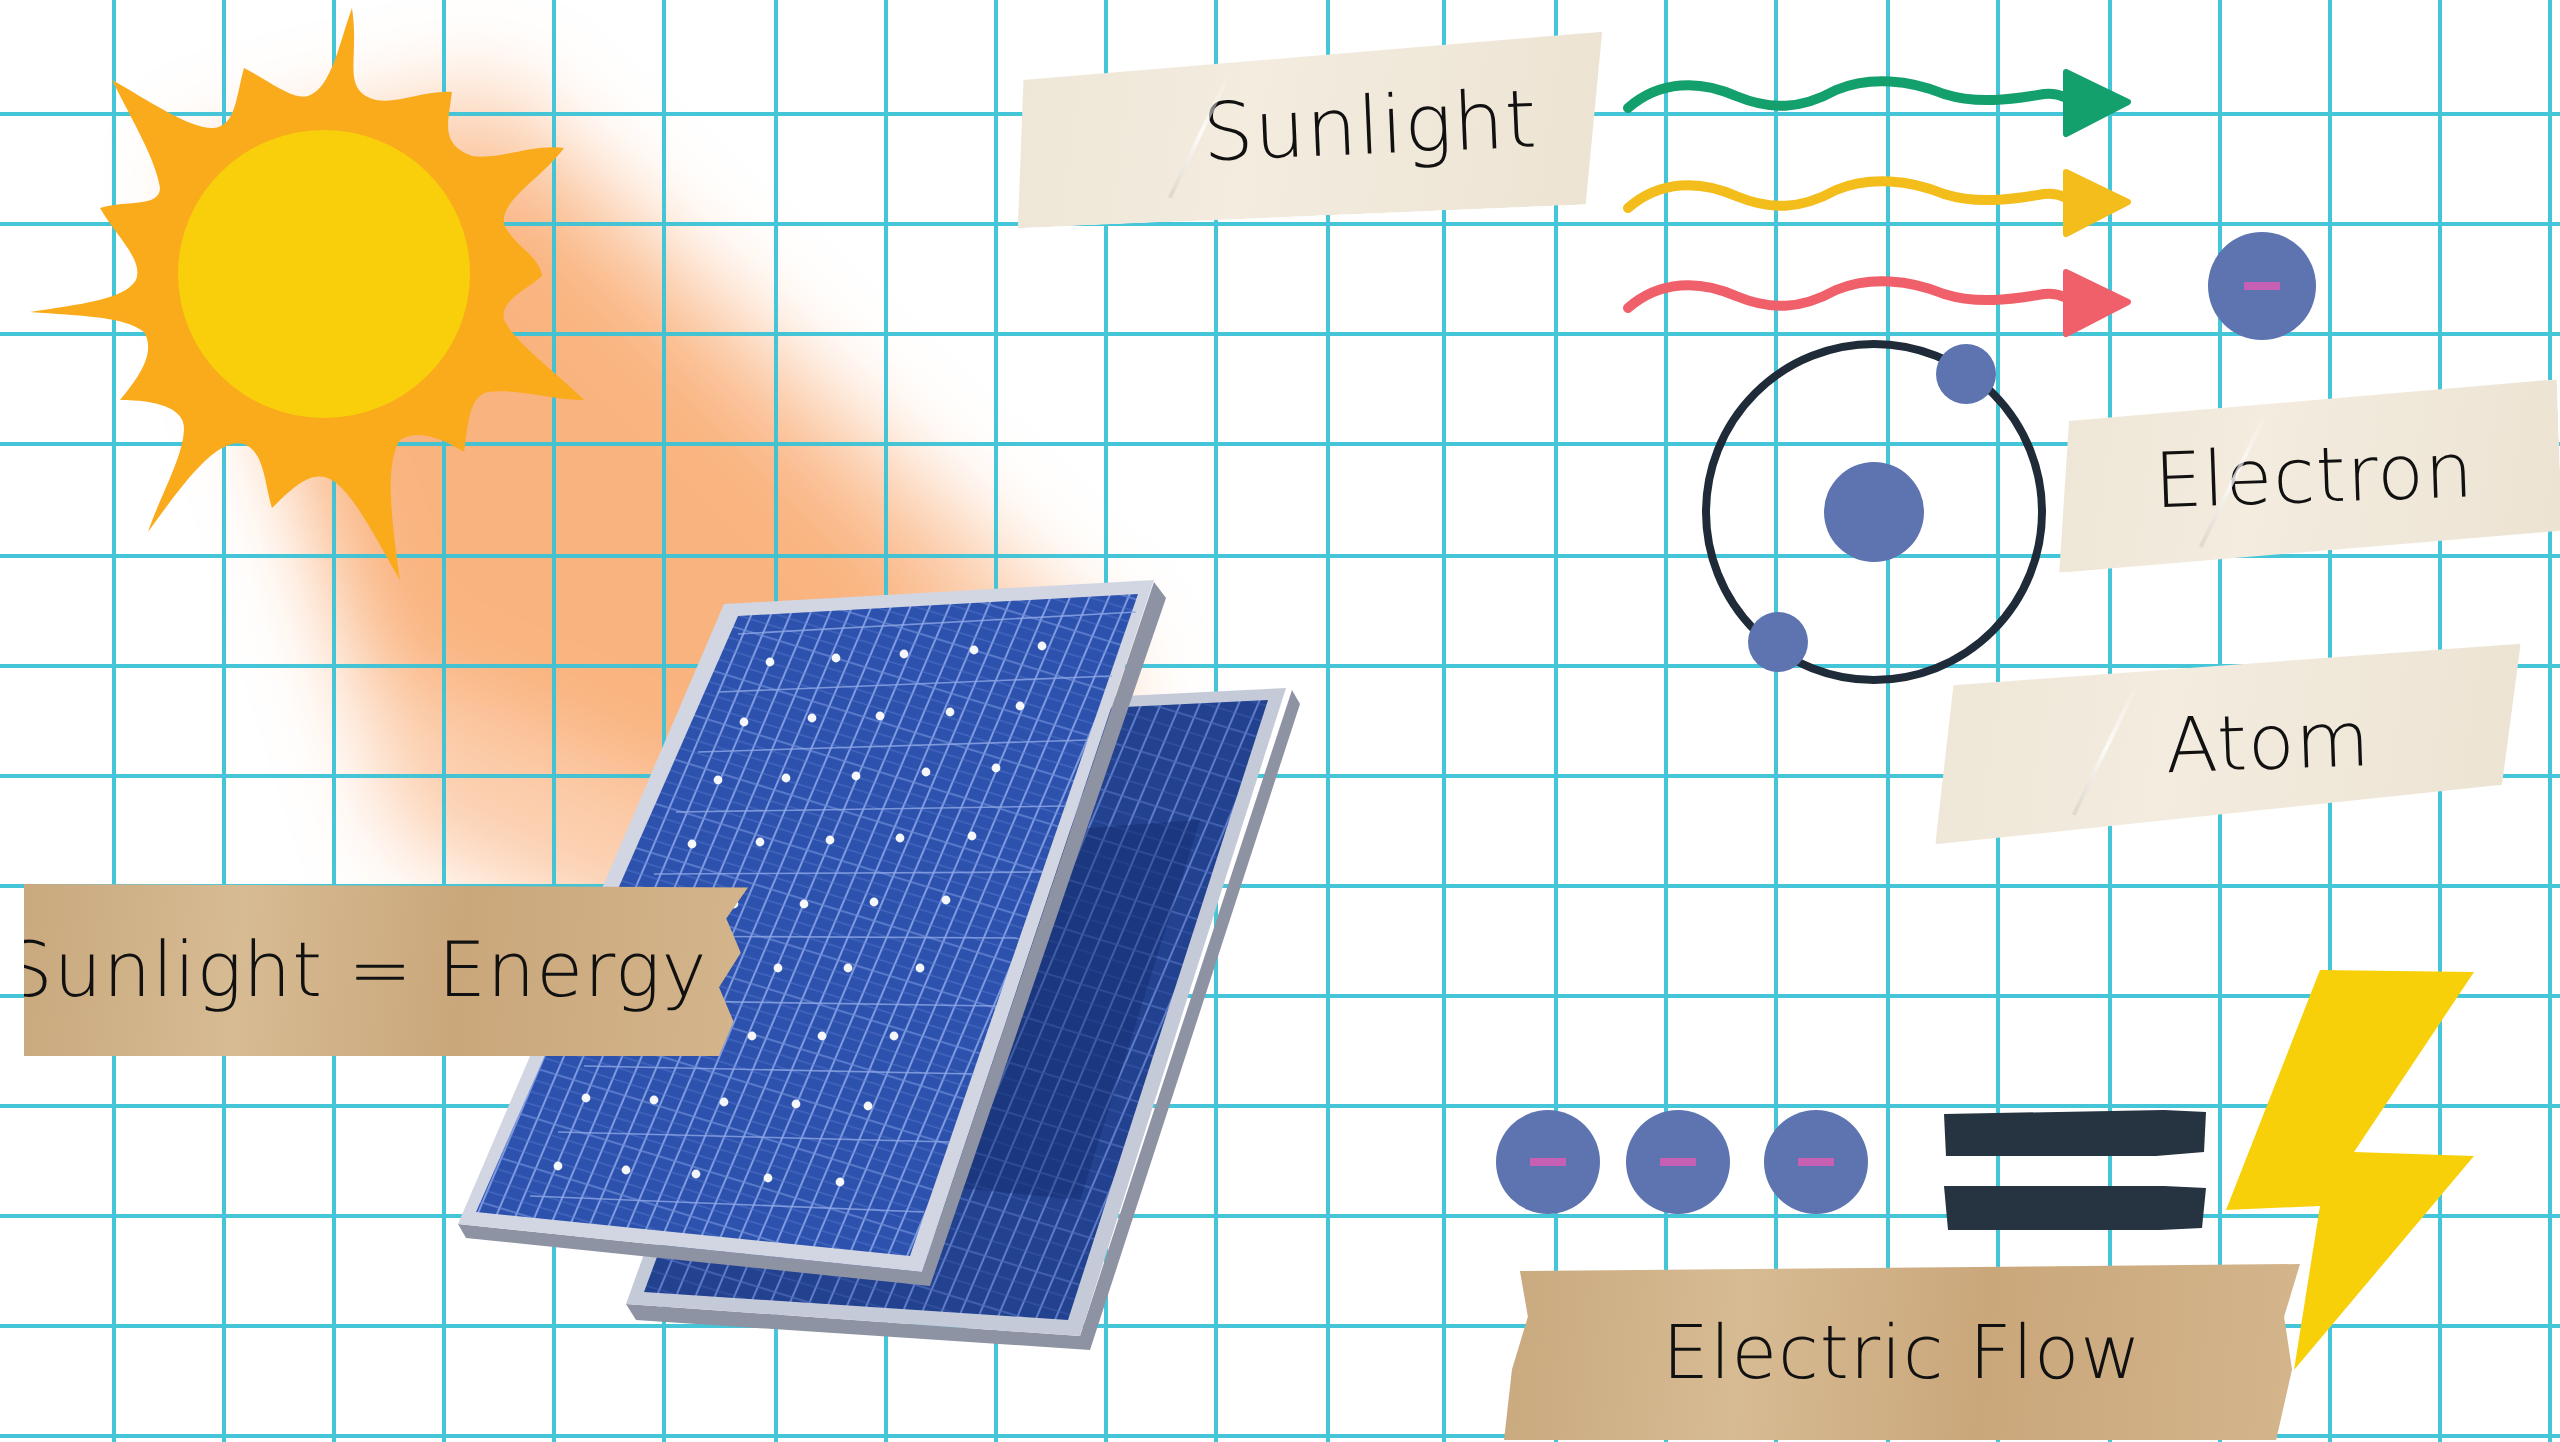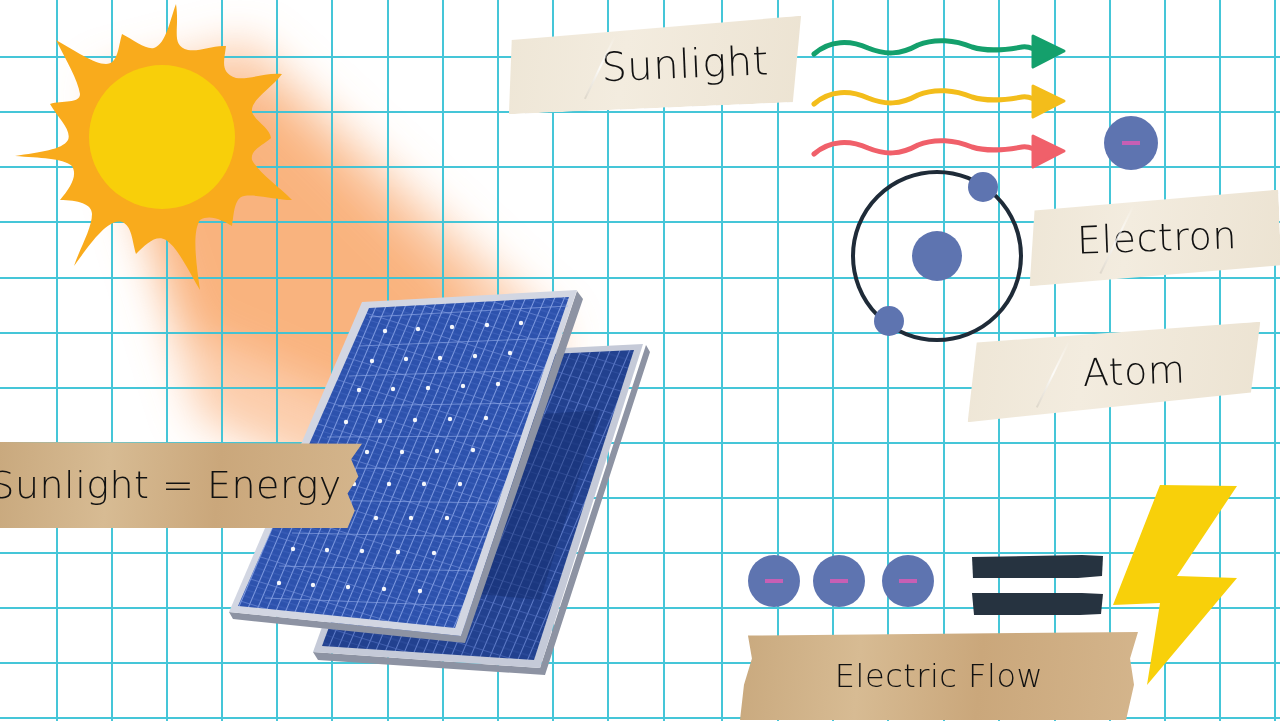--- a/index.html
+++ b/index.html
@@ -1,21 +1,21 @@
 <!DOCTYPE html>
 <html><head>
 <meta charset="utf-8">
 <style>
   html, body { margin: 0; padding: 0; }
   body { width: 1280px; height: 721px; overflow: hidden; background: #ffffff; position: relative; font-family: "DejaVu Sans", sans-serif; }
   #canvas { position: absolute; left: 0; top: 0; width: 1280px; height: 721px; }
   .tape { position: absolute; display: flex; align-items: center; justify-content: center; }
   .tape-label { font-family: "DejaVu Sans", sans-serif; font-weight: 300; color: #111; letter-spacing: 0.5px; white-space: nowrap; }
   .tape-cream { background: linear-gradient(100deg, #eee6d6 0%, #f3ecdf 40%, #ece3d2 100%); box-shadow: 0 1px 2px rgba(0,0,0,0.12); }
-  .tape-kraft { background: linear-gradient(95deg, #c9a97e 0%, #d7bb93 30%, #caa77b 60%, #d4b58c 100%); box-shadow: 0 1px 2px rgba(0,0,0,0.15); }
+  .tape-kraft { background: linear-gradient(95deg, #c9a97e 0%, #d7bb93 30%, #caa77b 60%, #d4b58c 100%); box-shadow: 0 1px 2px rgba(0,0,0,0.15); margin-left: 12px; }
   .crease { position: absolute; width: 2px; background: linear-gradient(180deg, rgba(255,255,255,0), rgba(255,255,255,0.8), rgba(0,0,0,0.08)); transform: rotate(28deg); }
 </style>
 </head>
 <body>
 
 <svg id="canvas" width="1280" height="721" viewBox="0 0 1280 721" xmlns="http://www.w3.org/2000/svg">
   <defs>
     <radialGradient id="glowGrad" cx="0.5" cy="0.5" r="0.5">
       <stop offset="0%" stop-color="#f8944a" stop-opacity="0.85"></stop>
       <stop offset="55%" stop-color="#f9a56a" stop-opacity="0.45"></stop>
@@ -257,14 +257,14 @@
 <div class="tape tape-cream" style="left:966px; top:327px; width:296px; height:90px; transform: rotate(-2deg); clip-path: polygon(4% 12%, 100% 0%, 96% 78%, 0% 100%);">
   <span class="crease" style="left:86px; top:8px; height:74px;"></span>
   <span class="tape-label" style="font-size:38px; margin-left:40px;">Atom</span>
 </div>
 
 <div class="tape tape-kraft" style="left:0px; top:442px; width:362px; height:86px; clip-path: polygon(0% 0%, 100% 2%, 97% 20%, 99% 40%, 96% 60%, 98% 80%, 96% 100%, 0% 100%);">
   <span class="tape-label" style="font-size:38px; margin-right:30px;">Sunlight = Energy</span>
 </div>
 
 <div class="tape tape-kraft" style="left:740px; top:632px; width:398px; height:88px; clip-path: polygon(2% 4%, 100% 0%, 98% 30%, 99% 60%, 97% 100%, 0% 100%, 1% 60%, 3% 30%);">
-  <span class="tape-label" style="font-size:32px;">Electric Flow</span>
+  <span class="tape-label" style="font-size:37px;">Electric Flow</span>
 </div>
 
 </body></html>

